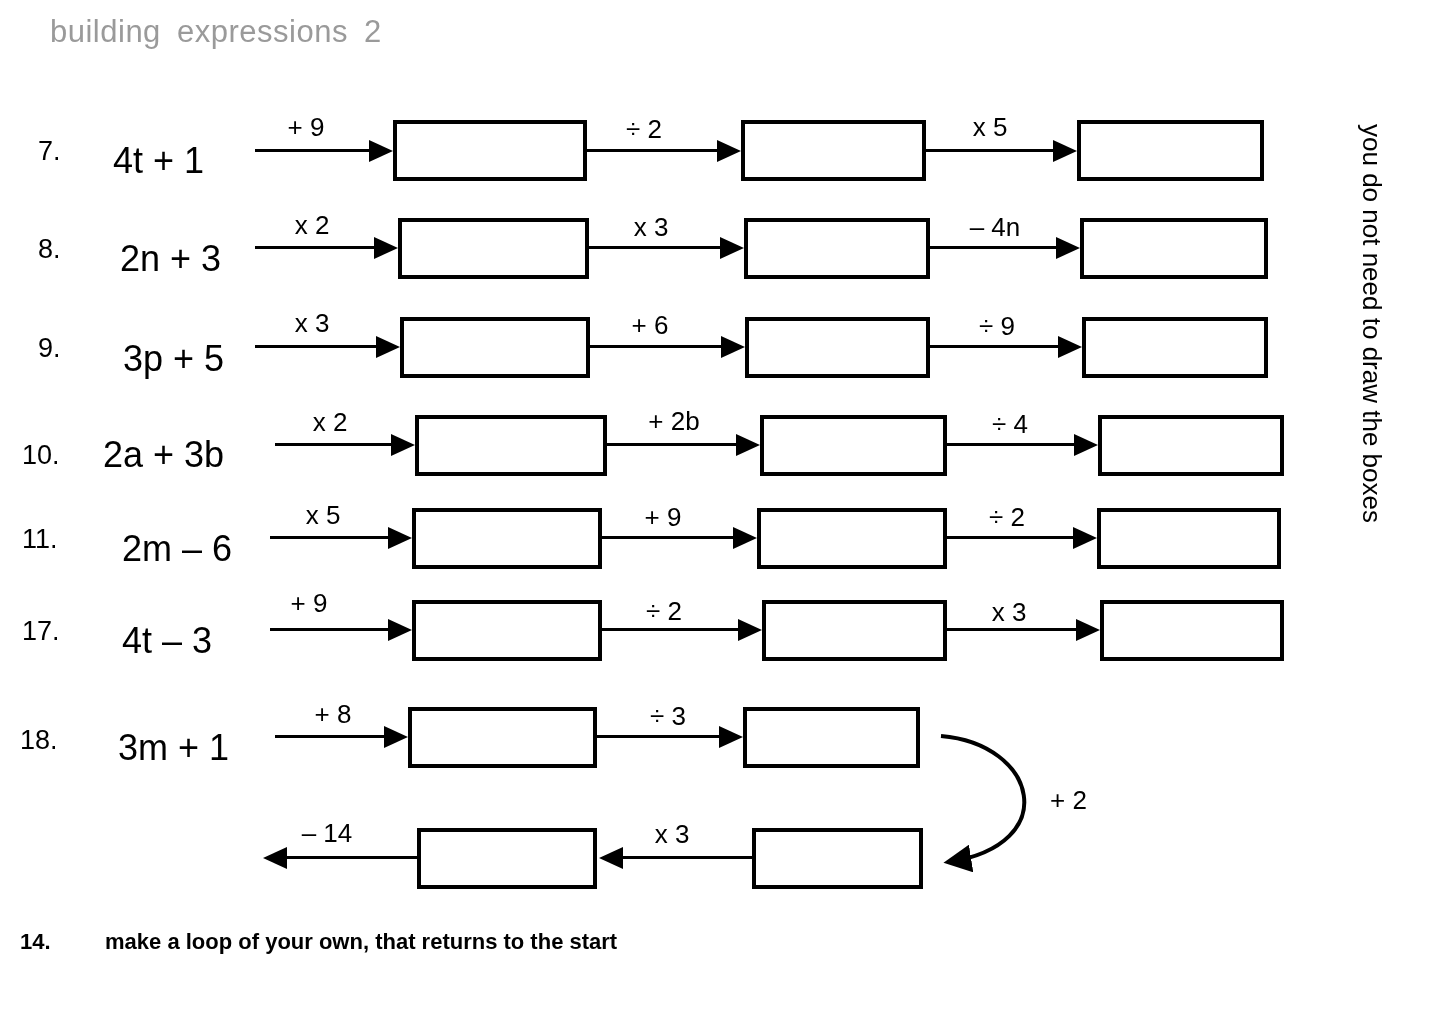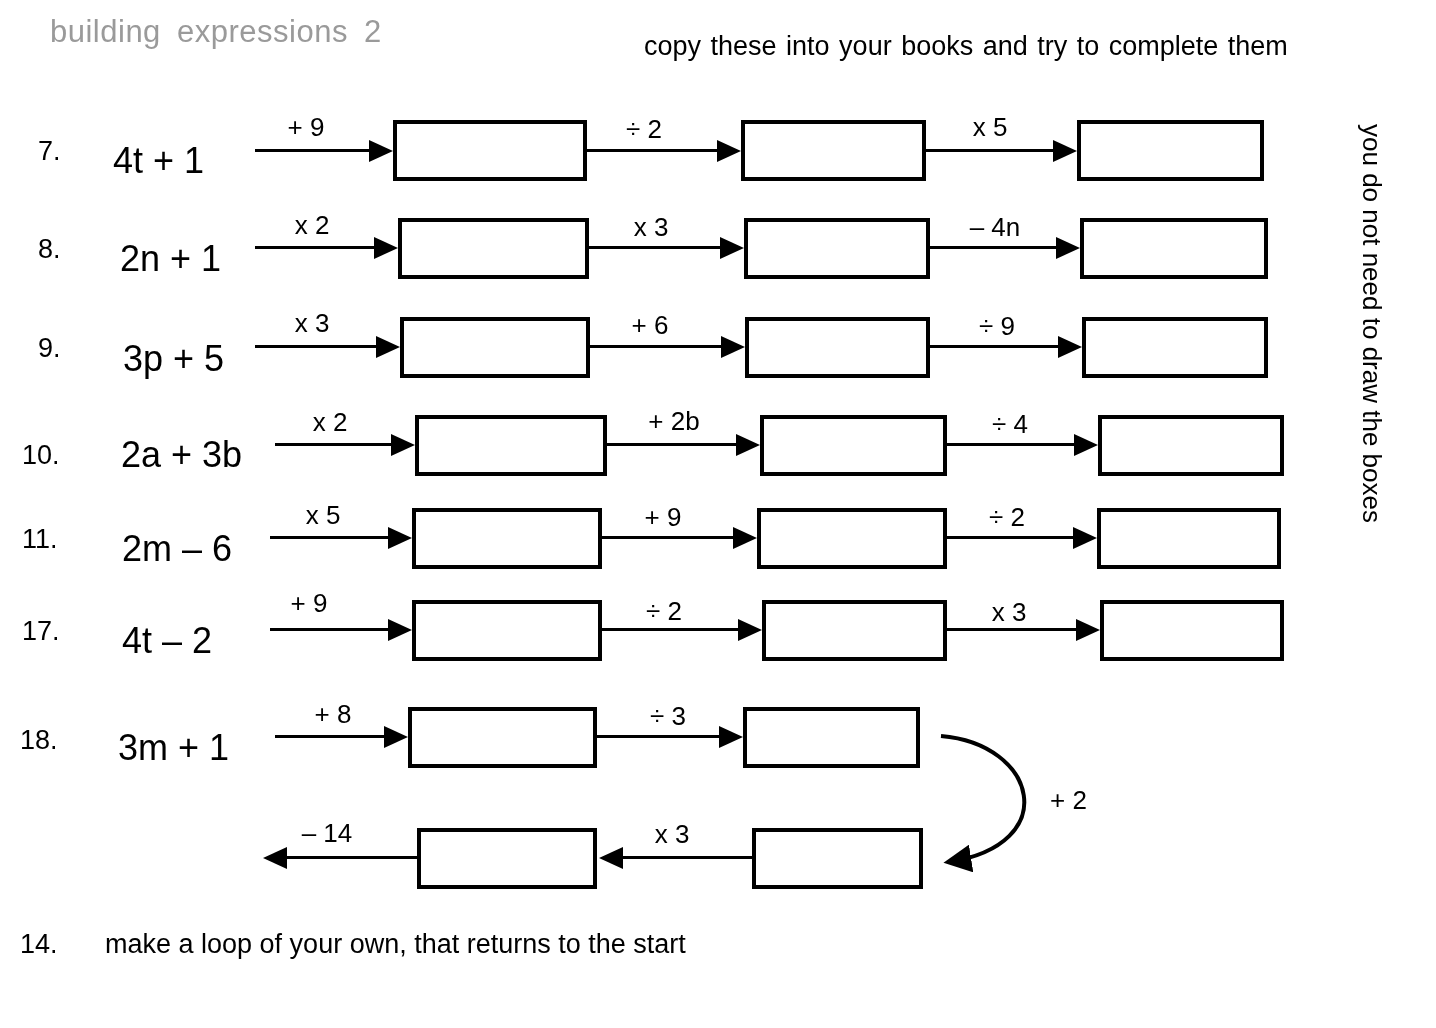--- a/index.html
+++ b/index.html
@@ -14,30 +14,29 @@
   .op{position:absolute;width:90px;text-align:center;font-size:26px;}
   .box{position:absolute;height:61px;border:4px solid #000;background:#fff;box-sizing:border-box;}
   .arrow{position:absolute;height:22px;}
   .arrow .shaft{position:absolute;left:0;right:18px;top:9px;height:3px;background:#000;}
   .arrow .head{position:absolute;right:0;top:0;width:0;height:0;
                border-left:24px solid #000;border-top:11px solid transparent;border-bottom:11px solid transparent;}
   .arrow.left .shaft{left:18px;right:0;}
   .arrow.left .head{left:0;right:auto;border-left:none;
                border-right:24px solid #000;border-top:11px solid transparent;border-bottom:11px solid transparent;}
   .loop-svg{position:absolute;left:915px;top:712px;}
-  .task{position:absolute;font-size:27px;}
+  .task{position:absolute;font-size:22px;font-weight:bold;}
   i{font-style:normal;}
 </style>
 </head>
 <body>
 
 <div class="page">
 
   <div class="title">building expressions 2</div>
-  <div class="instruction">copy these into your books and try to complete them</div>
   <div class="sidenote">you do not need to draw the boxes</div>
 
   <div>
     <span class="num" style="left:38px;top:136px">7.</span>
     <span class="expr" style="left:113px;top:140px">4t + 1</span>
     <span class="op" style="left:261px;top:112px">+ 9</span>
     <div class="arrow" style="left:255px;top:140px;width:138px">
         <i class="shaft"></i>
         <i class="head"></i>
       </div>
@@ -51,21 +50,21 @@
     <span class="op" style="left:945px;top:112px">x 5</span>
     <div class="arrow" style="left:926px;top:140px;width:151px">
         <i class="shaft"></i>
         <i class="head"></i>
       </div>
     <div class="box" style="left:1077px;top:120px;width:187px"></div>
   </div>
 
   <div>
     <span class="num" style="left:38px;top:234px">8.</span>
-    <span class="expr" style="left:120px;top:238px">2n + 1</span>
+    <span class="expr" style="left:120px;top:238px">2n + 3</span>
     <span class="op" style="left:267px;top:210px">x 2</span>
     <div class="arrow" style="left:255px;top:237px;width:143px">
         <i class="shaft"></i>
         <i class="head"></i>
       </div>
     <div class="box" style="left:398px;top:218px;width:191px"></div>
     <span class="op" style="left:606px;top:212px">x 3</span>
     <div class="arrow" style="left:589px;top:237px;width:155px">
         <i class="shaft"></i>
         <i class="head"></i>
@@ -97,21 +96,21 @@
     <span class="op" style="left:952px;top:311px">÷ 9</span>
     <div class="arrow" style="left:930px;top:336px;width:152px">
         <i class="shaft"></i>
         <i class="head"></i>
       </div>
     <div class="box" style="left:1082px;top:317px;width:186px"></div>
   </div>
 
   <div>
     <span class="num" style="left:22px;top:440px">10.</span>
-    <span class="expr" style="left:121px;top:434px">2a + 3b</span>
+    <span class="expr" style="left:103px;top:434px">2a + 3b</span>
     <span class="op" style="left:285px;top:407px">x 2</span>
     <div class="arrow" style="left:275px;top:434px;width:140px">
         <i class="shaft"></i>
         <i class="head"></i>
       </div>
     <div class="box" style="left:415px;top:415px;width:192px"></div>
     <span class="op" style="left:629px;top:406px">+ 2b</span>
     <div class="arrow" style="left:607px;top:434px;width:153px">
         <i class="shaft"></i>
         <i class="head"></i>
@@ -143,21 +142,21 @@
     <span class="op" style="left:962px;top:502px">÷ 2</span>
     <div class="arrow" style="left:947px;top:527px;width:150px">
         <i class="shaft"></i>
         <i class="head"></i>
       </div>
     <div class="box" style="left:1097px;top:508px;width:184px"></div>
   </div>
 
   <div>
     <span class="num" style="left:22px;top:616px">17.</span>
-    <span class="expr" style="left:122px;top:620px">4t – 2</span>
+    <span class="expr" style="left:122px;top:620px">4t – 3</span>
     <span class="op" style="left:264px;top:588px">+ 9</span>
     <div class="arrow" style="left:270px;top:619px;width:142px">
         <i class="shaft"></i>
         <i class="head"></i>
       </div>
     <div class="box" style="left:412px;top:600px;width:190px"></div>
     <span class="op" style="left:619px;top:596px">÷ 2</span>
     <div class="arrow" style="left:602px;top:619px;width:160px">
         <i class="shaft"></i>
         <i class="head"></i>

